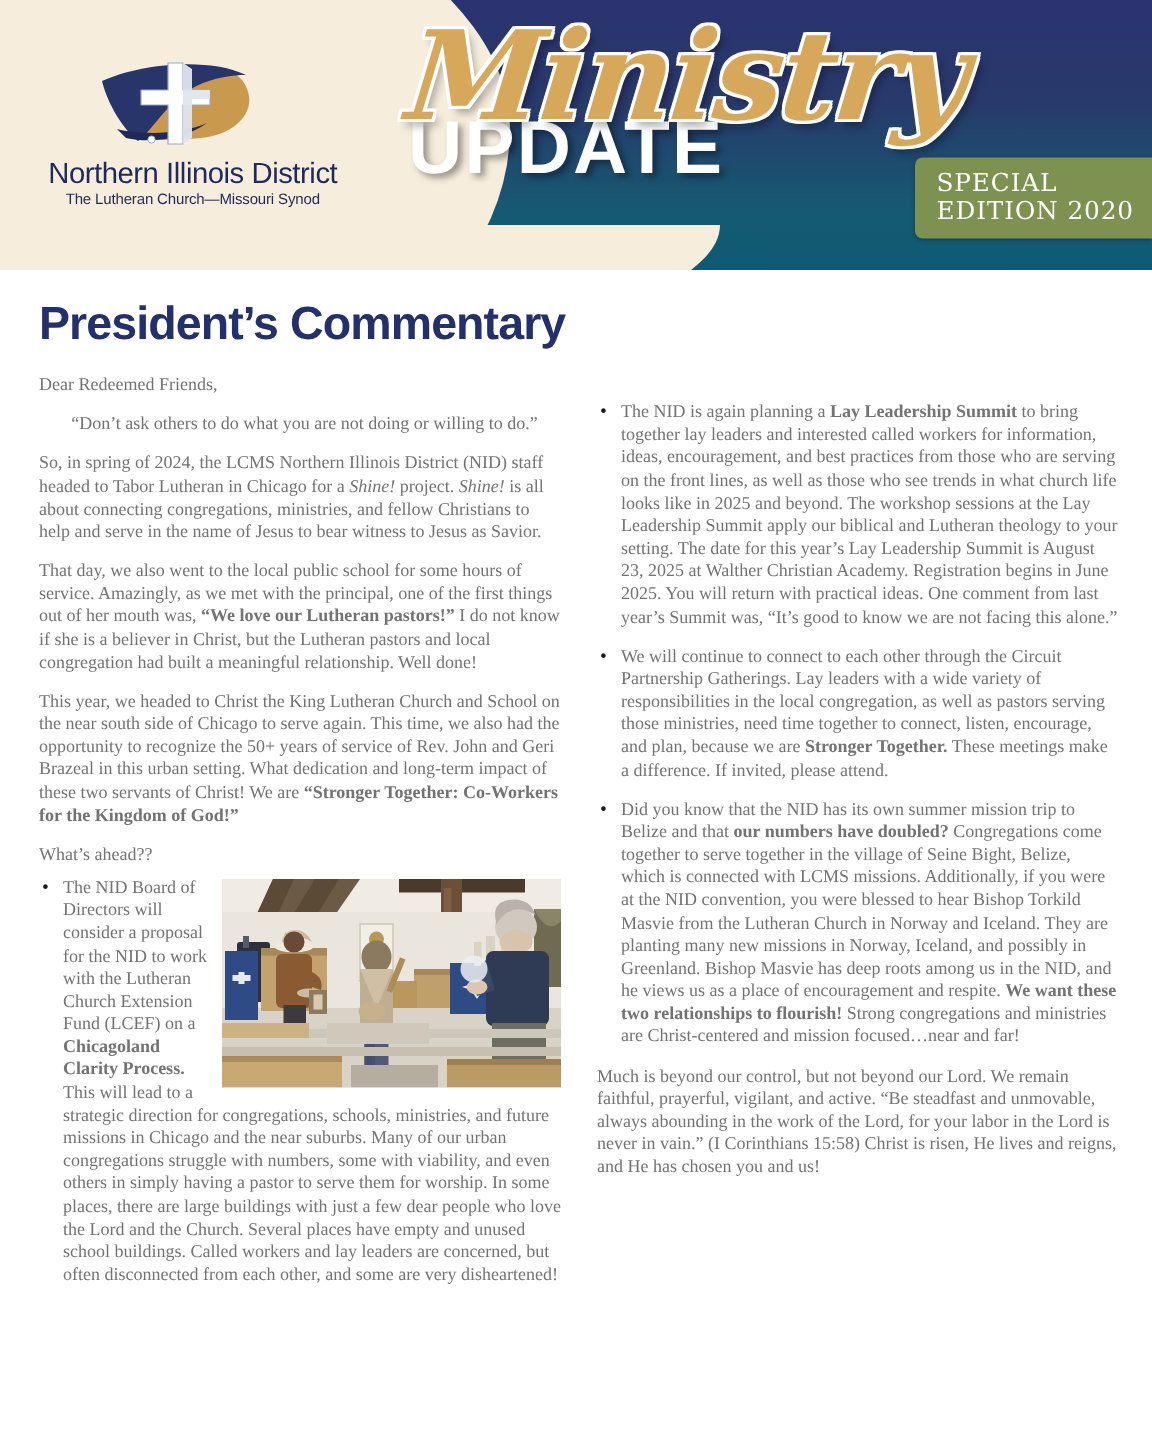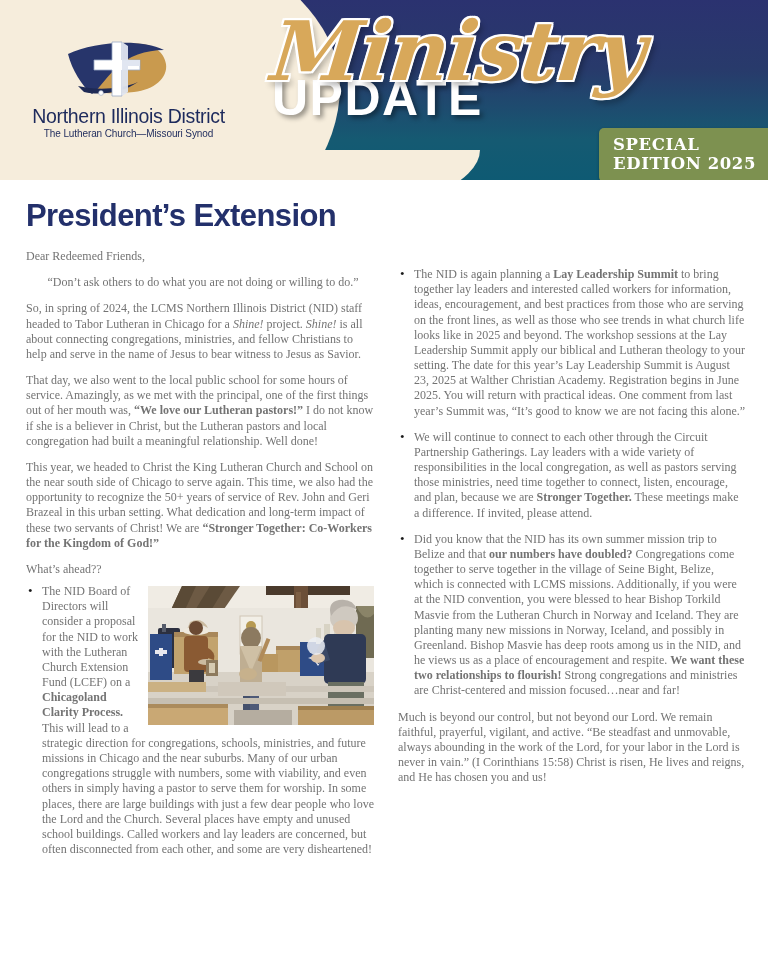--- a/index.html
+++ b/index.html
@@ -65,26 +65,26 @@
       4px 5px 6px rgba(0,0,0,.33);
   }
   .mast-update {
     font-family:"Liberation Sans", sans-serif;
     font-weight:bold; font-size:50px; line-height:0.95;
     color:#ffffff; letter-spacing:1.5px;
     margin-top:-14px; 
     text-shadow:3px 3px 5px rgba(0,0,0,.4);
   }
   .edition-badge {
-    position:absolute; right:0px; top:128px;
+    position:absolute; right:0px; top:105px;
     background:#7d9150;
     padding:7px 12px 8px 14px;
     border-radius:5px 0 0 5px;
     font-family:"DejaVu Serif", serif;
-    font-weight:bold; font-size:16.5px; line-height:1.18;
+    font-weight:normal; font-size:16.5px; line-height:1.18;
     color:#ffffff; letter-spacing:0.6px;
     text-align:left; z-index:6;
     box-shadow:0 1px 3px rgba(0,0,0,.3);
   }
 
   
   .content { position:relative; padding:18px 22px 0 26px; }
   .page-title {
     font-family:"Liberation Sans", sans-serif;
     font-weight:bold; font-size:31px; color:#23306b;
@@ -146,26 +146,26 @@
       <div class="logo-sub">The Lutheran Church—Missouri Synod</div>
     </div>
 
     <div class="masthead">
       <div class="mast-ministry">Ministry</div>
       <div class="mast-update">UPDATE</div>
     </div>
 
     <div class="edition-badge">
       <div>SPECIAL</div>
-      <div>EDITION 2025</div>
+      <div>EDITION 2020</div>
     </div>
   </div>
 
   <div class="content">
-    <div class="page-title">President’s Extension</div>
+    <div class="page-title">President’s Commentary</div>
 
     <div class="columns">
 
       <div class="col left">
 
         <p>Dear Redeemed Friends,</p>
 
         <p class="indent-quote">“Don’t ask others to do what you are not doing or willing to do.”</p>
 
         <p><span>So, in spring of 2024, the LCMS Northern Illinois District (NID) staff headed to Tabor Lutheran in Chicago for a </span><i>Shine!</i><span> project. </span><i>Shine!</i><span> is all about connecting congregations, ministries, and fellow Christians to help and serve in the name of Jesus to bear witness to Jesus as Savior.</span></p>

